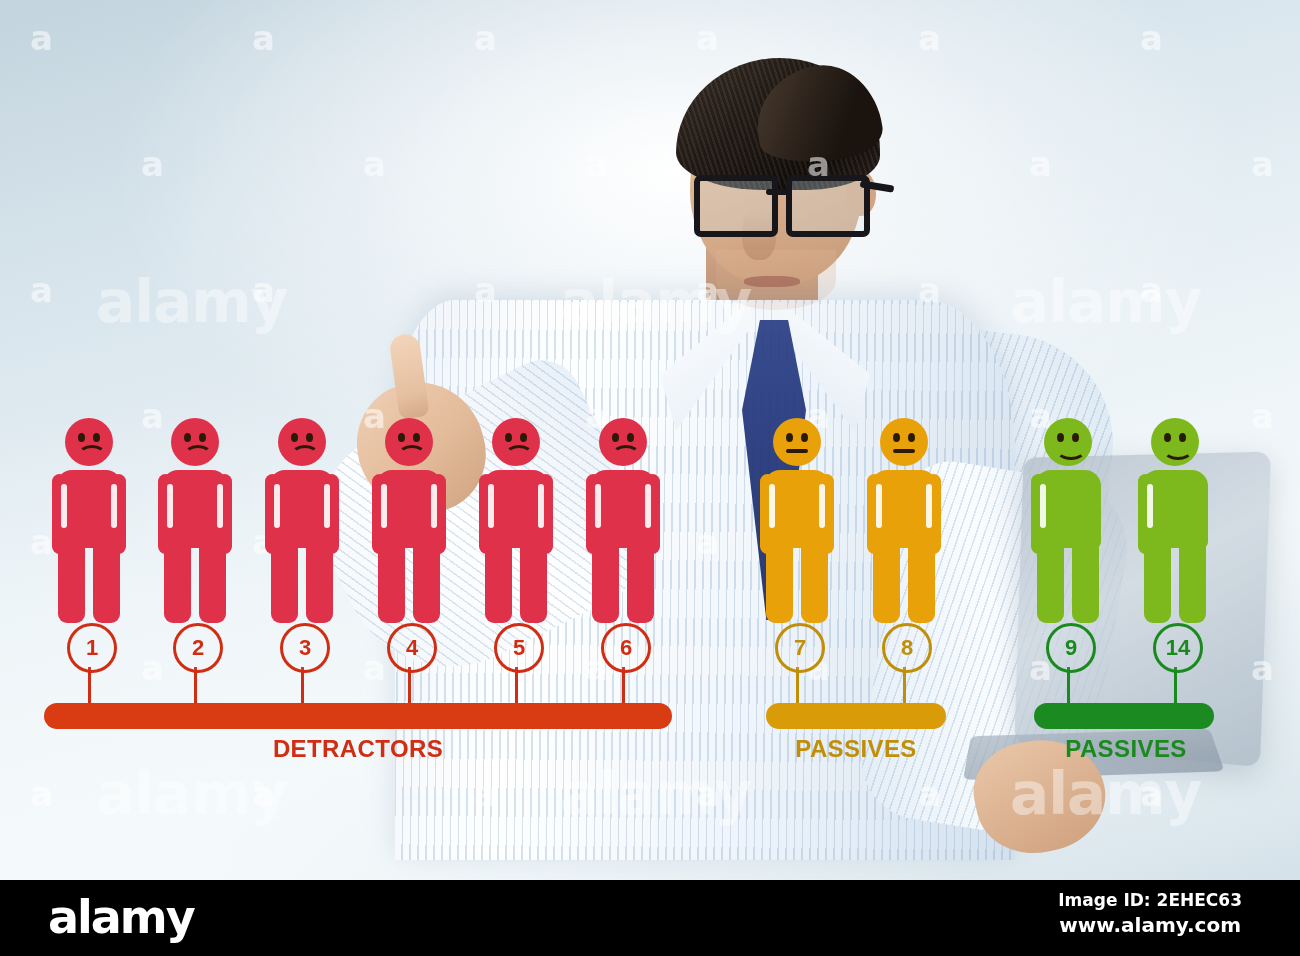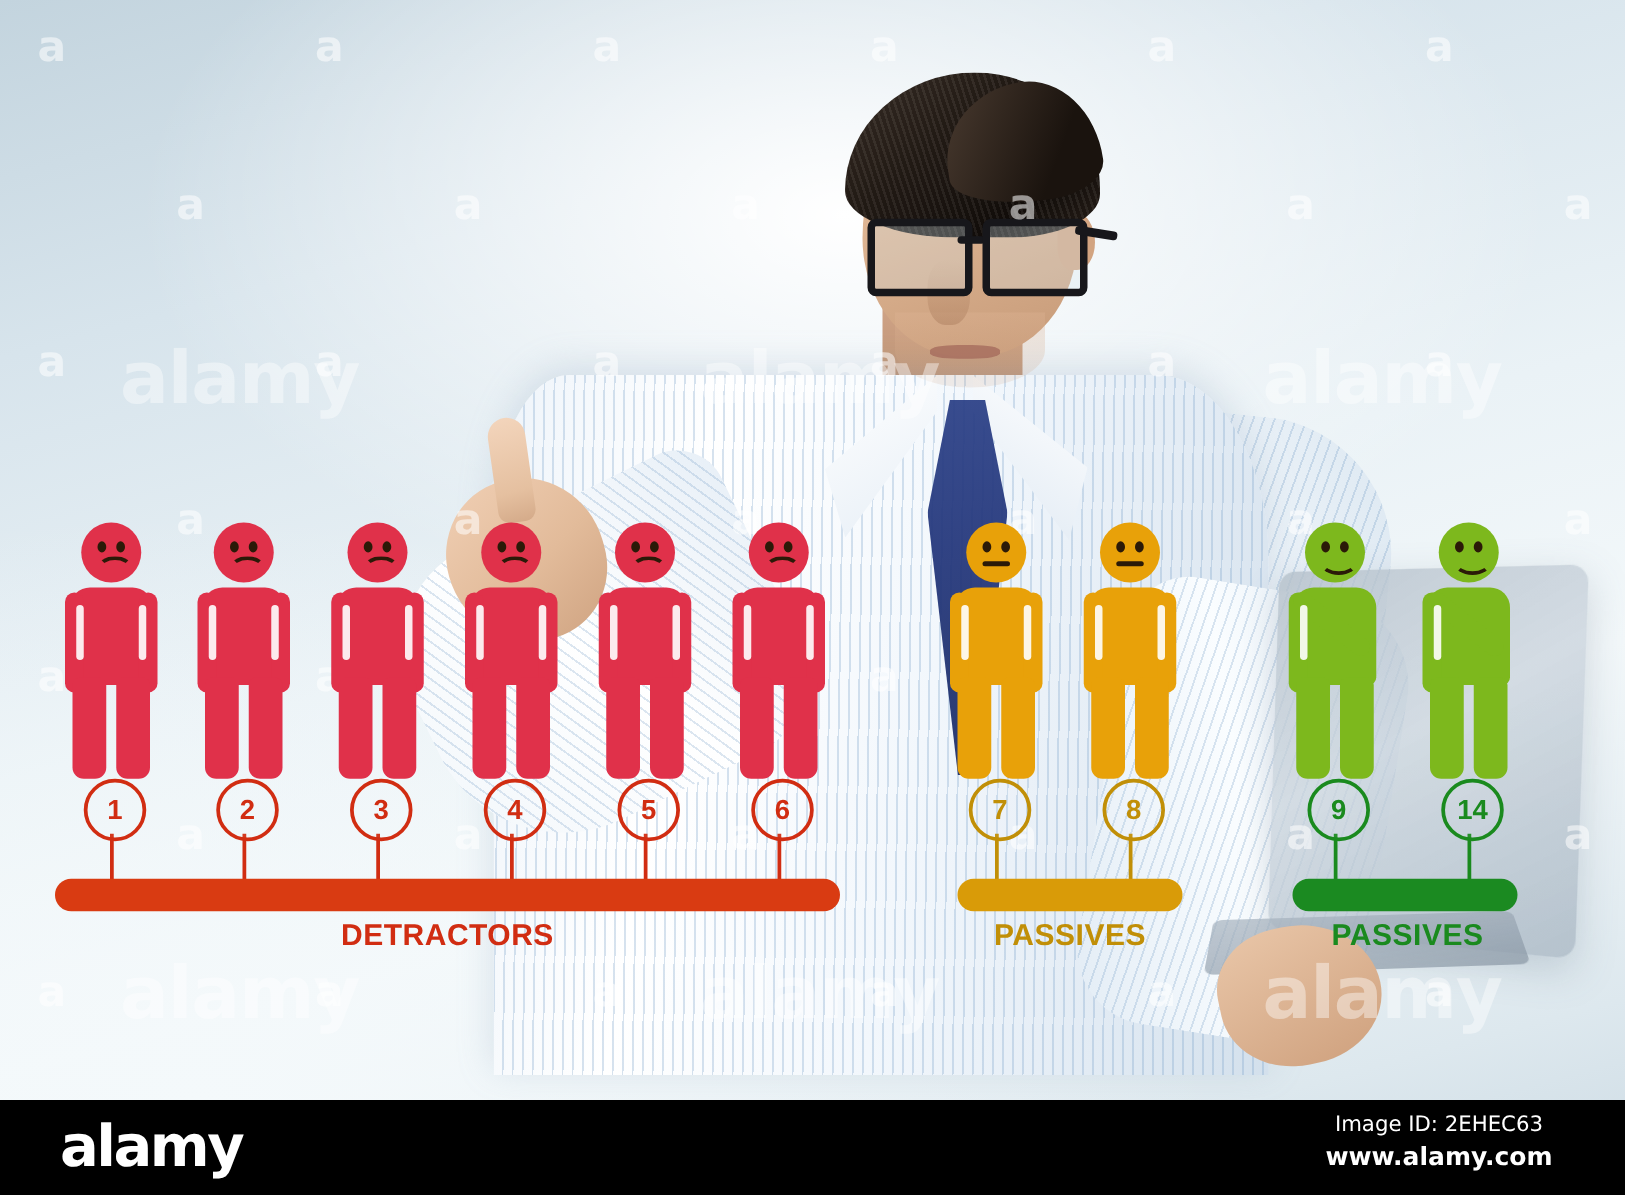--- a/index.html
+++ b/index.html
@@ -256,21 +256,21 @@
   }
   .alamy-logo{
     position:absolute;left:48px;top:10px;
     color:#fff;font-size:46px;font-weight:bold;
     font-family:"DejaVu Sans", sans-serif;
     letter-spacing:-2px;
   }
   .footer-right{
     position:absolute;right:58px;top:10px;text-align:center;color:#fff;
   }
-  .img-id{font-size:17px;font-weight:400;font-family:"DejaVu Sans", sans-serif;}
+  .img-id{font-size:17px;font-weight:700;font-family:"DejaVu Sans", sans-serif;}
   .site{font-size:20px;font-weight:bold;margin-top:3px;font-family:"DejaVu Sans", sans-serif;}
 </style>
 </head>
 <body>
 
 <div id="stage">
 
   <div class="photo-bg"></div>
 
   <div class="man">

